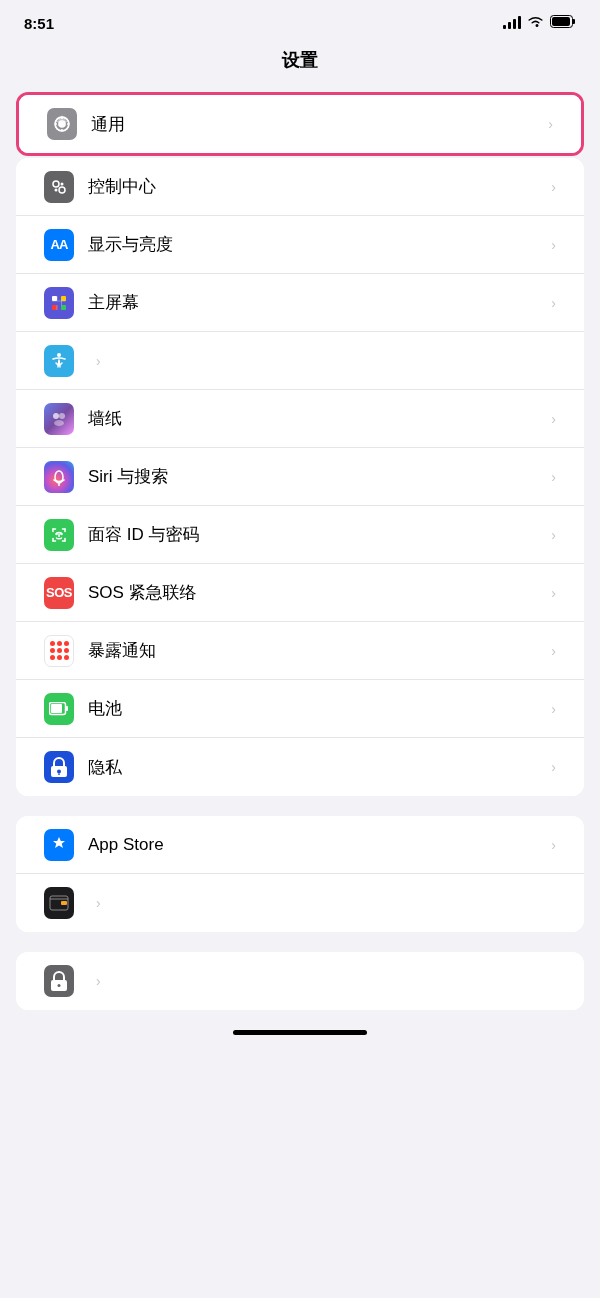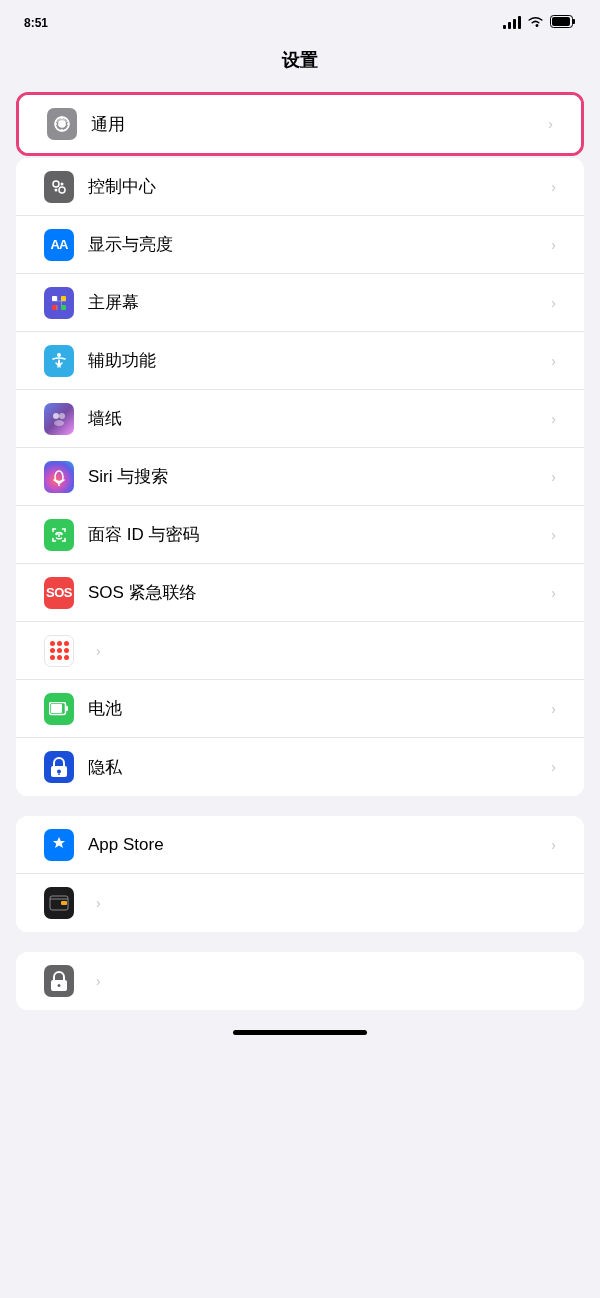--- a/index.html
+++ b/index.html
@@ -16,21 +16,21 @@
     
     .status-bar {
       display: flex;
       justify-content: space-between;
       align-items: center;
       padding: 14px 24px 8px 24px;
       background: #f2f2f7;
     }
 
     .status-time {
-      font-size: 12px;
+      font-size: 15px;
       font-weight: 600;
       color: #000;
     }
 
     .status-icons {
       display: flex;
       align-items: center;
       gap: 6px;
     }
 
@@ -250,21 +250,20 @@
 
   <div class="settings-row">
     <div class="row-icon bg-teal">
       <svg width="20" height="20" viewBox="0 0 20 20" fill="white">
         <circle cx="10" cy="4" r="2" fill="white"></circle>
         <path d="M4 8 Q10 6 16 8" stroke="white" stroke-width="1.5" fill="none" stroke-linecap="round"></path>
         <path d="M10 9 L9 16 M10 9 L11 16" stroke="white" stroke-width="1.5" stroke-linecap="round"></path>
         <path d="M7 12 L9 14 M11 14 L13 12" stroke="white" stroke-width="1.5" stroke-linecap="round"></path>
       </svg>
     </div>
-    <span class="row-label">辅助功能</span>
     <span class="row-chevron">›</span>
   </div>
 
   <div class="settings-row">
     <div class="row-icon" style="background: linear-gradient(135deg, #667eea 0%, #764ba2 50%, #f093fb 100%);">
       <svg width="18" height="18" viewBox="0 0 18 18" fill="white">
         <circle cx="6" cy="6" r="3" fill="white" opacity="0.7"></circle>
         <circle cx="12" cy="6" r="3" fill="white" opacity="0.5"></circle>
         <ellipse cx="9" cy="13" rx="5" ry="3" fill="white" opacity="0.4"></ellipse>
       </svg>
@@ -328,20 +327,21 @@
           <div style="width:5px;height:5px;border-radius:50%;background:#ff3b30;"></div>
           <div style="width:5px;height:5px;border-radius:50%;background:#ff3b30;"></div>
         </div>
         <div style="display:flex;gap:2px;">
           <div style="width:5px;height:5px;border-radius:50%;background:#ff3b30;"></div>
           <div style="width:5px;height:5px;border-radius:50%;background:#ff3b30;"></div>
           <div style="width:5px;height:5px;border-radius:50%;background:#ff3b30;"></div>
         </div>
       </div>
     </div>
+    <span class="row-label">暴露通知</span>
     <span class="row-chevron">›</span>
   </div>
 
   <div class="settings-row">
     <div class="row-icon bg-green">
       <svg width="20" height="14" viewBox="0 0 20 14" fill="white">
         <rect x="0.5" y="0.5" width="16" height="12" rx="2" fill="none" stroke="white" stroke-width="1.5"></rect>
         <rect x="16.5" y="4" width="2.5" height="5" rx="1" fill="white"></rect>
         <rect x="2" y="2" width="11" height="9" rx="1" fill="white"></rect>
       </svg>

